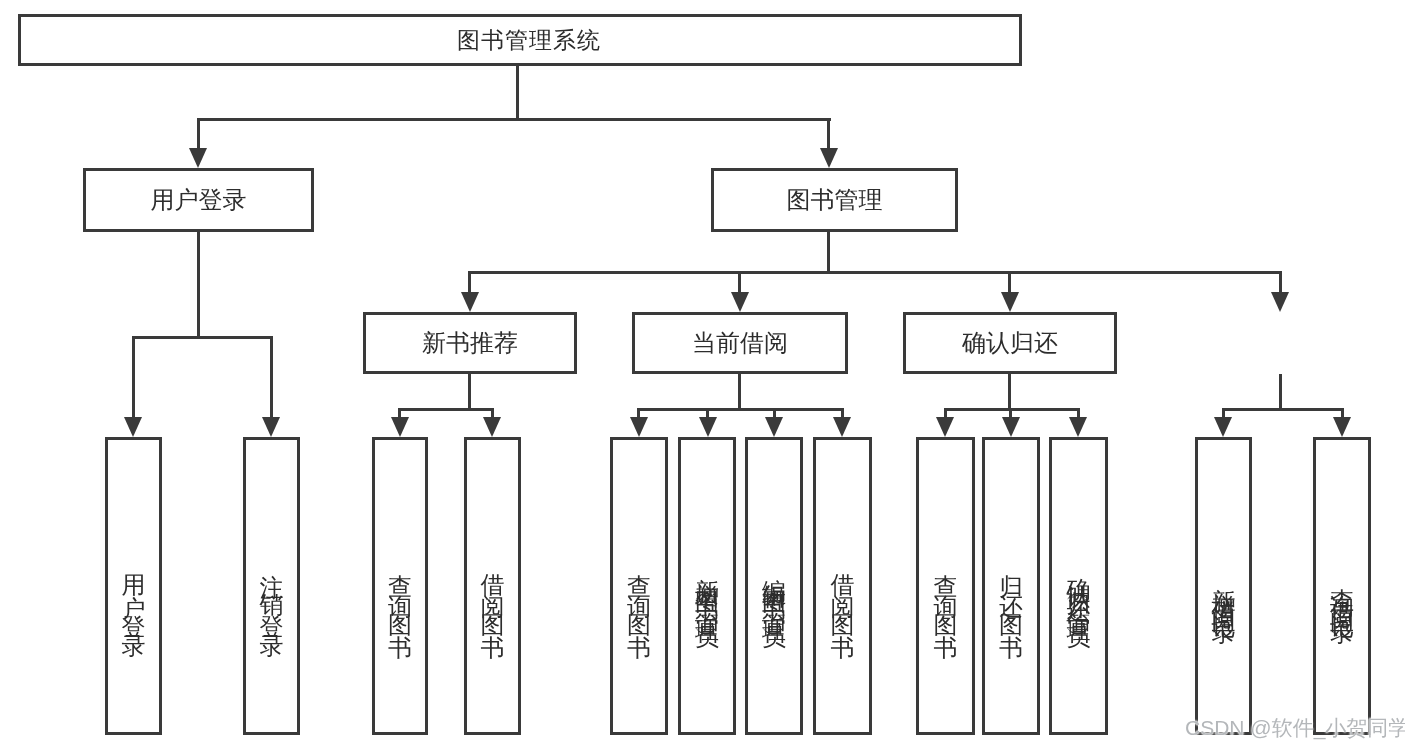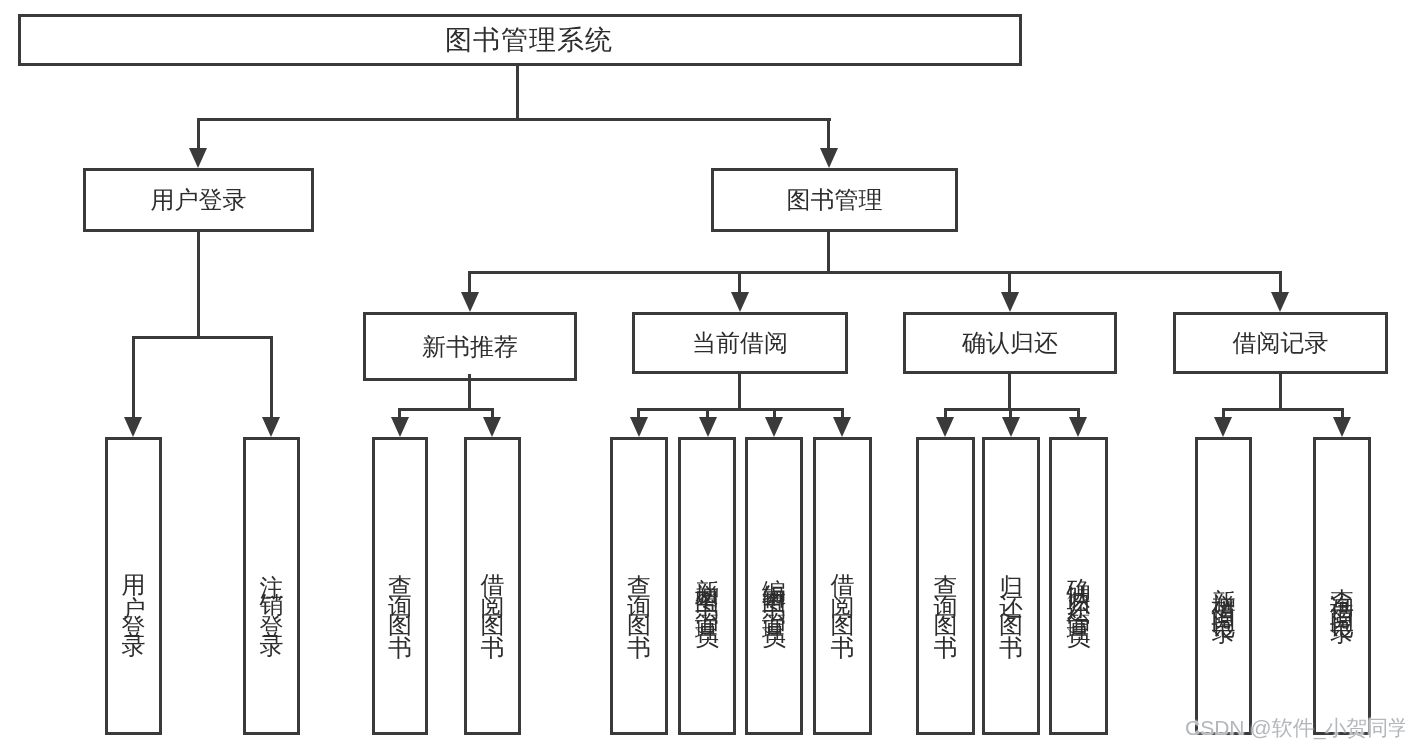--- a/index.html
+++ b/index.html
@@ -25,21 +25,21 @@
     display:flex;
     align-items:center;
     justify-content:center;
   }
   .box span{
     font-size:24px;
     line-height:1;
     color:var(--text);
     white-space:nowrap;
   }
-  .root span{font-size:27px;letter-spacing:1px;margin-left:18px;}
+  .root span{font-size:23px;letter-spacing:1px;margin-left:18px;}
   .leaf span{
     writing-mode:vertical-rl;
     text-orientation:mixed;
     white-space:normal;
     line-height:1;
   }
   .leaf.short span{letter-spacing:0.85em;margin-bottom:-0.8em;}
   .leaf.long span{letter-spacing:0.28em;margin-bottom:-0.25em;}
   .vline{position:absolute;width:3px;background:var(--line);}
   .hline{position:absolute;height:3px;background:var(--line);}
@@ -93,31 +93,28 @@
   <div class="hline" style="left:468px;top:271px;width:814px"></div>
   <div class="vline" style="left:468px;top:271px;height:25px"></div>
   <div class="arrow" style="left:461px;top:292px"></div>
   <div class="vline" style="left:738px;top:271px;height:25px"></div>
   <div class="arrow" style="left:731px;top:292px"></div>
   <div class="vline" style="left:1008px;top:271px;height:25px"></div>
   <div class="arrow" style="left:1001px;top:292px"></div>
   <div class="vline" style="left:1279px;top:271px;height:25px"></div>
   <div class="arrow" style="left:1271px;top:292px"></div>
 
-  <div class="box" style="left:363px;top:312px;width:214px;height:69px">
+  <div class="box" style="left:363px;top:312px;width:214px;height:62px">
     <span>新书推荐</span>
   </div>
   <div class="box" style="left:632px;top:312px;width:216px;height:62px">
     <span>当前借阅</span>
   </div>
   <div class="box" style="left:903px;top:312px;width:214px;height:62px">
     <span>确认归还</span>
-  </div>
-  <div class="box" style="left:1173px;top:312px;width:215px;height:62px">
-    <span>借阅记录</span>
   </div>
 
   <div class="vline" style="left:468px;top:374px;height:34px"></div>
   <div class="hline" style="left:398px;top:408px;width:96px"></div>
   <div class="vline" style="left:398px;top:408px;height:13px"></div>
   <div class="arrow" style="left:391px;top:417px"></div>
   <div class="vline" style="left:491px;top:408px;height:13px"></div>
   <div class="arrow" style="left:483px;top:417px"></div>
 
   <div class="vline" style="left:738px;top:374px;height:34px"></div>

